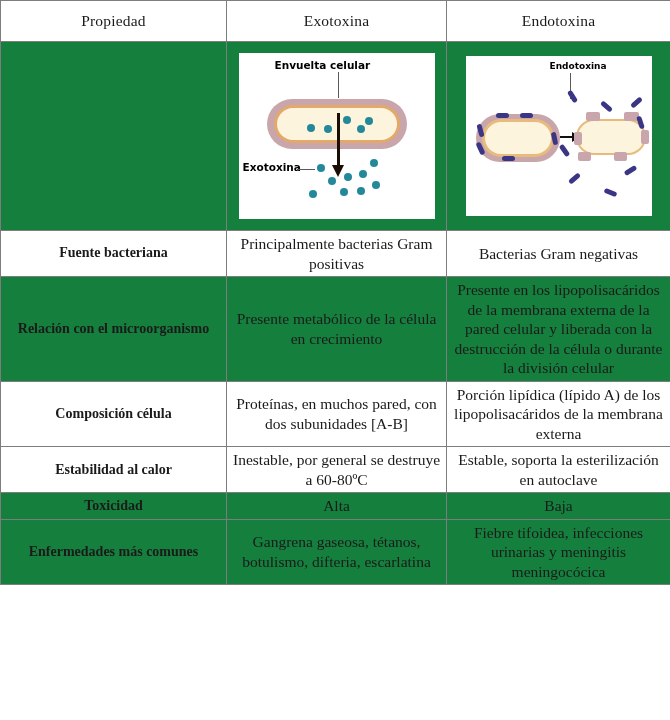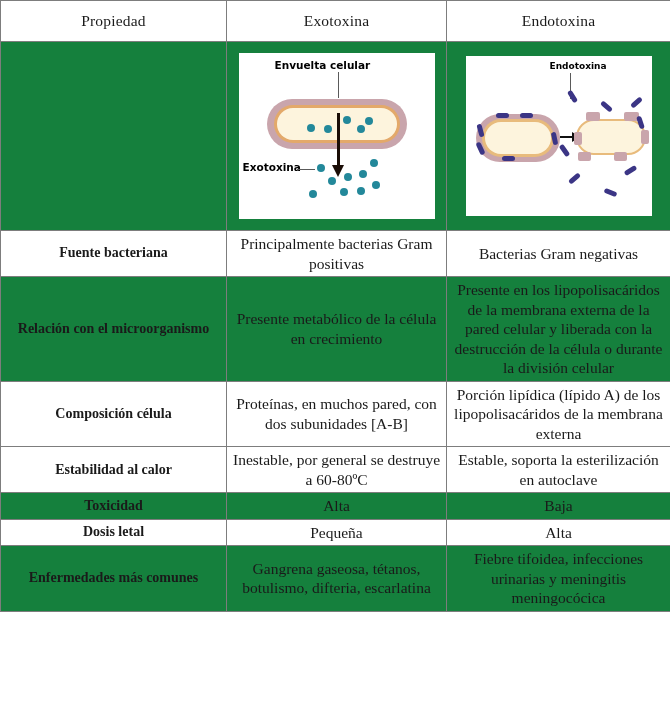--- a/index.html
+++ b/index.html
@@ -318,25 +318,20 @@
       <td>Inestable, por general se destruye a 60-80ºC</td>
       <td>Estable, soporta la esterilización en autoclave</td>
     </tr>
 
     <tr class="shaded">
       <td class="prop-cell">Toxicidad</td>
       <td>Alta</td>
       <td>Baja</td>
     </tr>
 
-    <tr class="plain">
-      <td class="prop-cell">Dosis letal</td>
-      <td>Pequeña</td>
-      <td>Alta</td>
-    </tr>
 
     <tr class="shaded">
       <td class="prop-cell">Enfermedades más comunes</td>
       <td>Gangrena gaseosa, tétanos, botulismo, difteria, escarlatina</td>
       <td>Fiebre tifoidea, infecciones urinarias y meningitis meningocócica</td>
     </tr>
 
   </tbody>
 </table>
 

